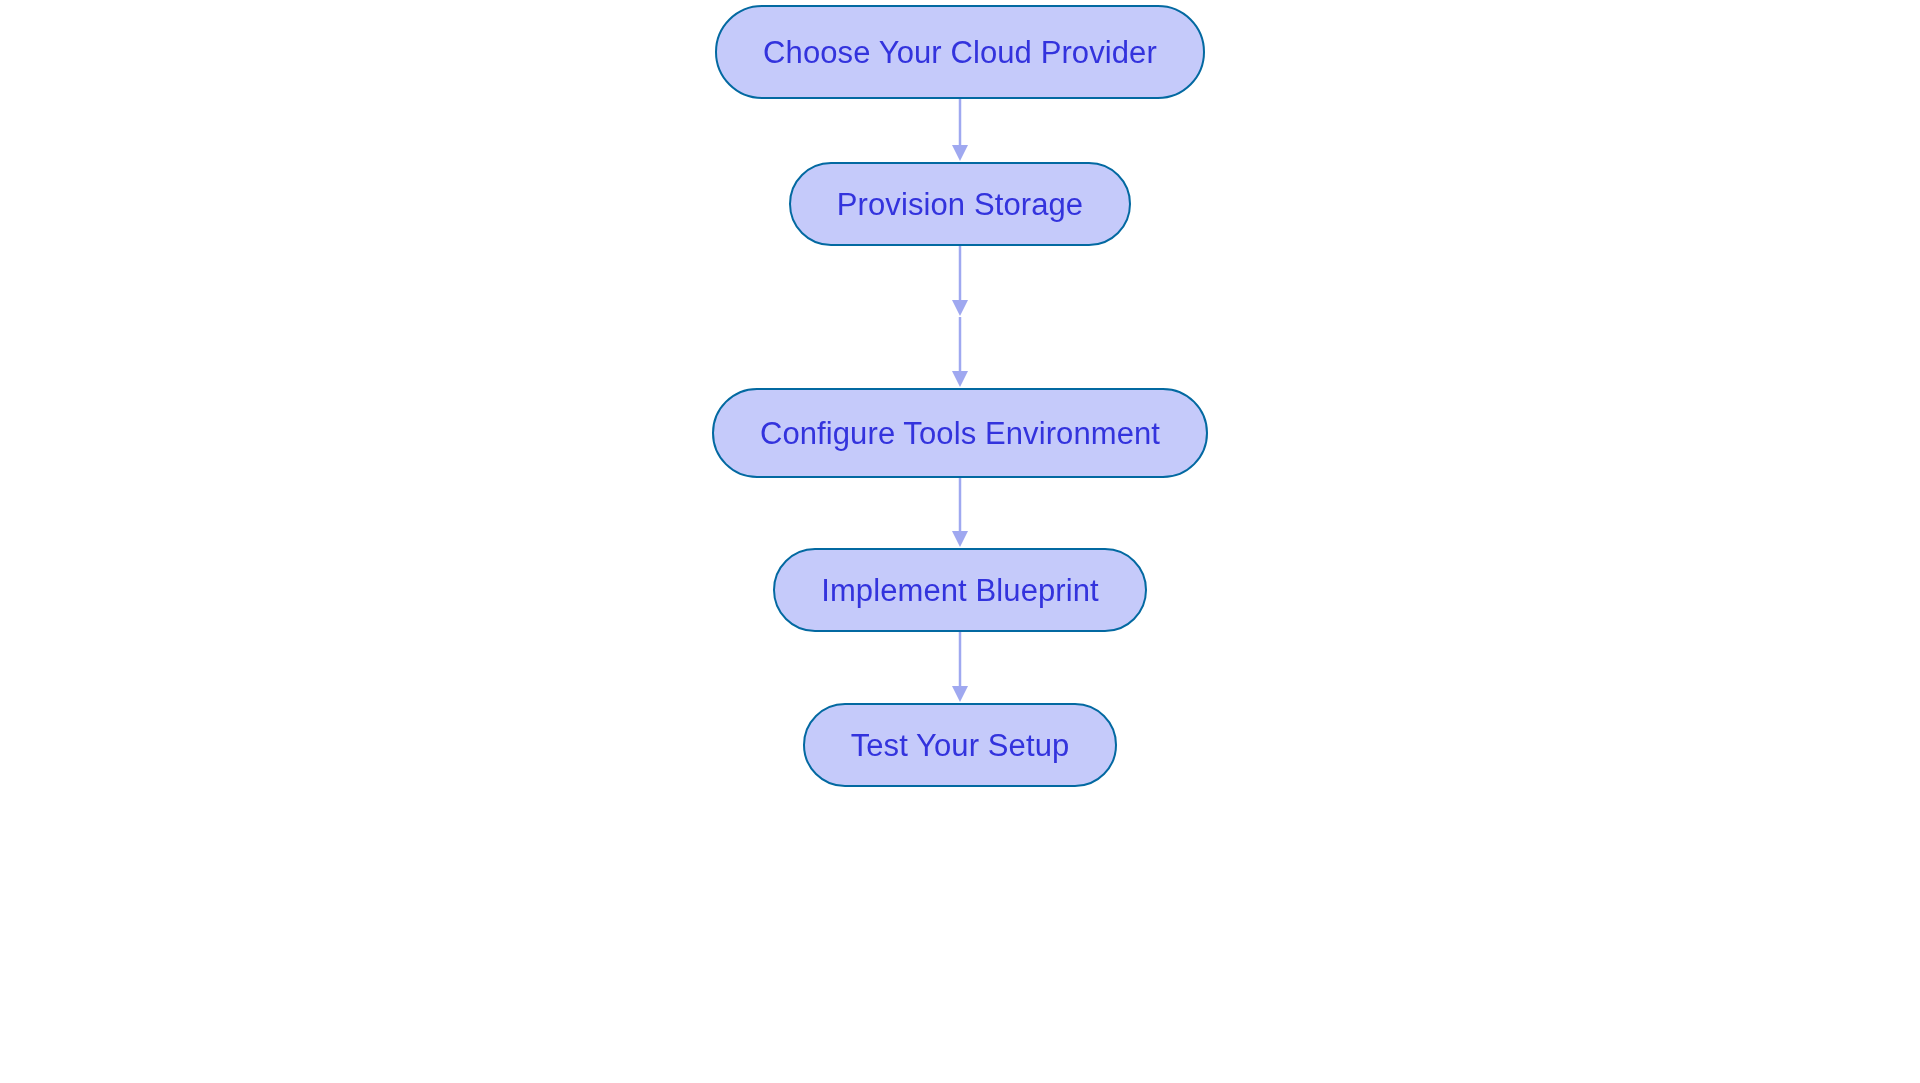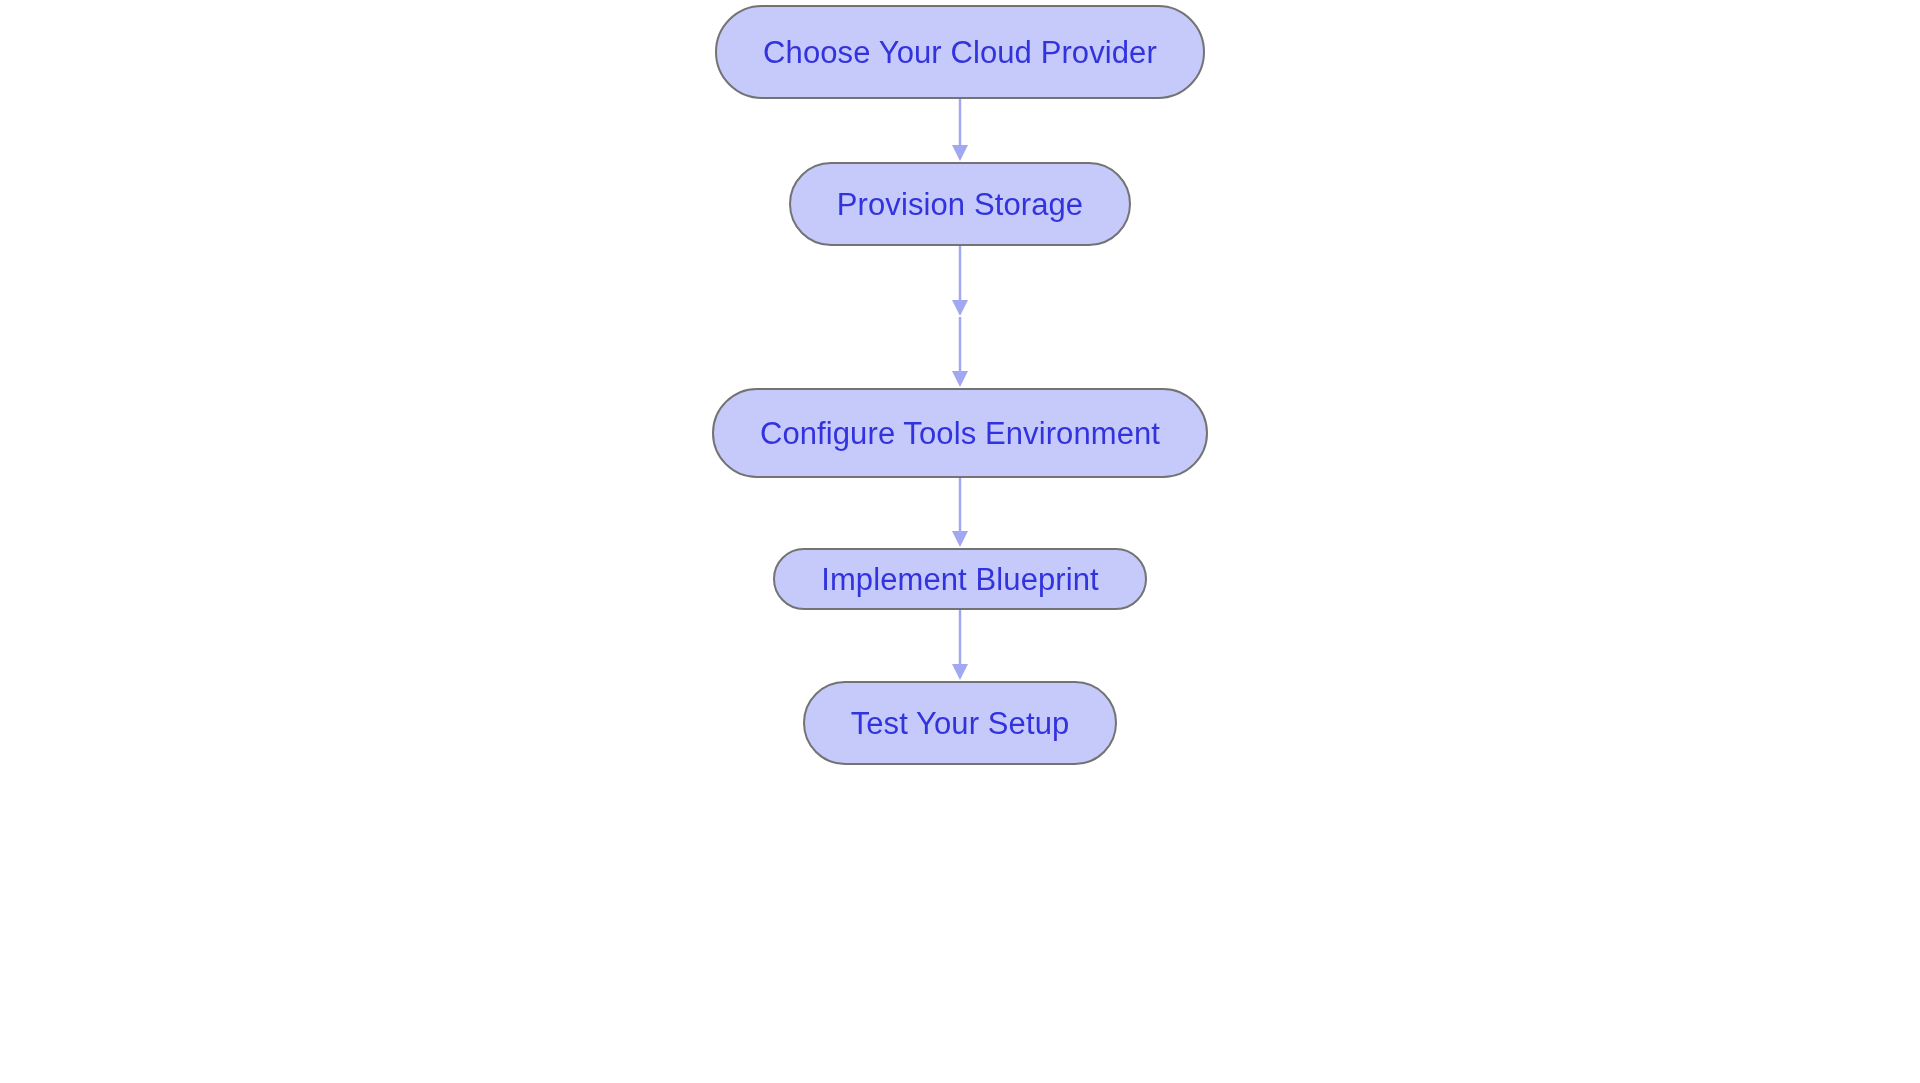--- a/index.html
+++ b/index.html
@@ -32,21 +32,21 @@
     flex-direction: column;
     align-items: center;
   }
 
   .node {
     box-sizing: border-box;
     display: flex;
     align-items: center;
     justify-content: center;
     background: #c5cafa;
-    border: 2px solid #737373;
+    border: 2px solid #0369a1;
     border-radius: 999px;
     color: #3333dd;
     font-size: 31px;
     font-weight: 400;
     letter-spacing: 0.1px;
     white-space: nowrap;
     line-height: 1;
     padding: 0 46px;
     height: 94px;
   }
@@ -100,21 +100,21 @@
 
     <div class="node" style="height:90px;">
       <span class="node-label">Configure Tools Environment</span>
     </div>
 
     <svg class="connector" height="70" viewBox="0 0 24 70">
       <line x1="12" y1="0" x2="12" y2="55" stroke="#9fa8f0" stroke-width="2.5"></line>
       <polygon points="12,69 4,53 20,53" fill="#9fa8f0"></polygon>
     </svg>
 
-    <div class="node" style="height:62px;">
+    <div class="node" style="height:84px;">
       <span class="node-label">Implement Blueprint</span>
     </div>
 
     <svg class="connector" height="71" viewBox="0 0 24 71">
       <line x1="12" y1="0" x2="12" y2="56" stroke="#9fa8f0" stroke-width="2.5"></line>
       <polygon points="12,70 4,54 20,54" fill="#9fa8f0"></polygon>
     </svg>
 
     <div class="node" style="height:84px;">
       <span class="node-label">Test Your Setup</span>

